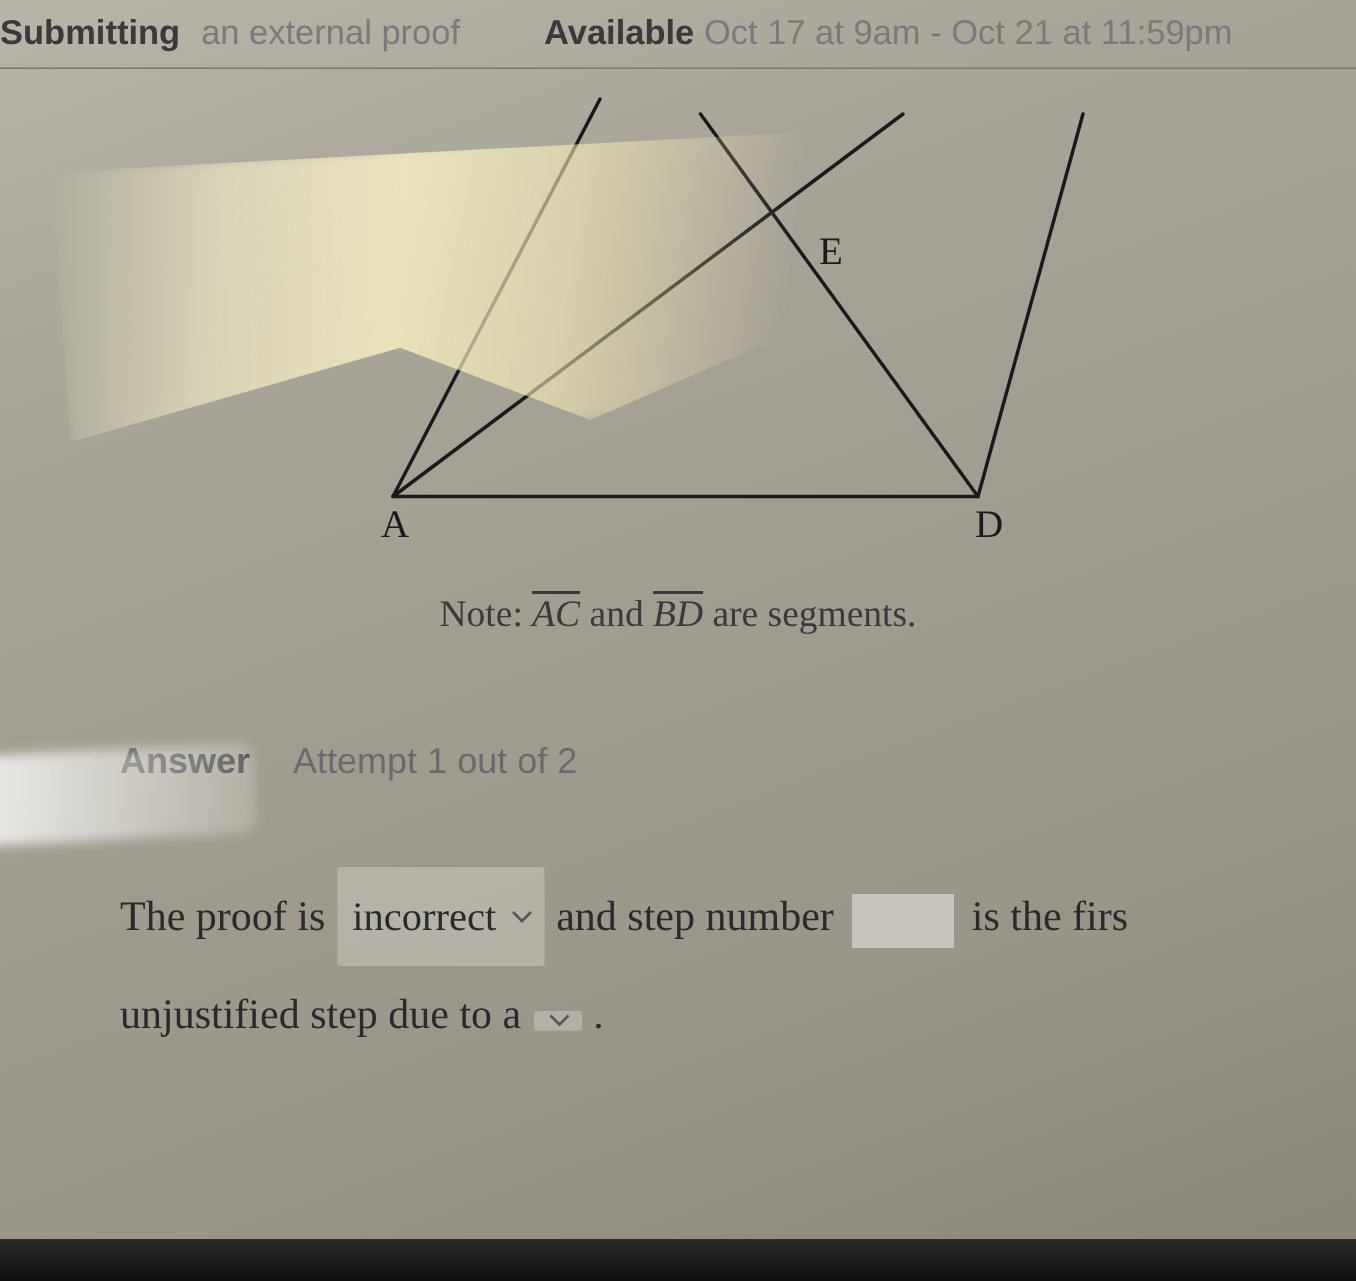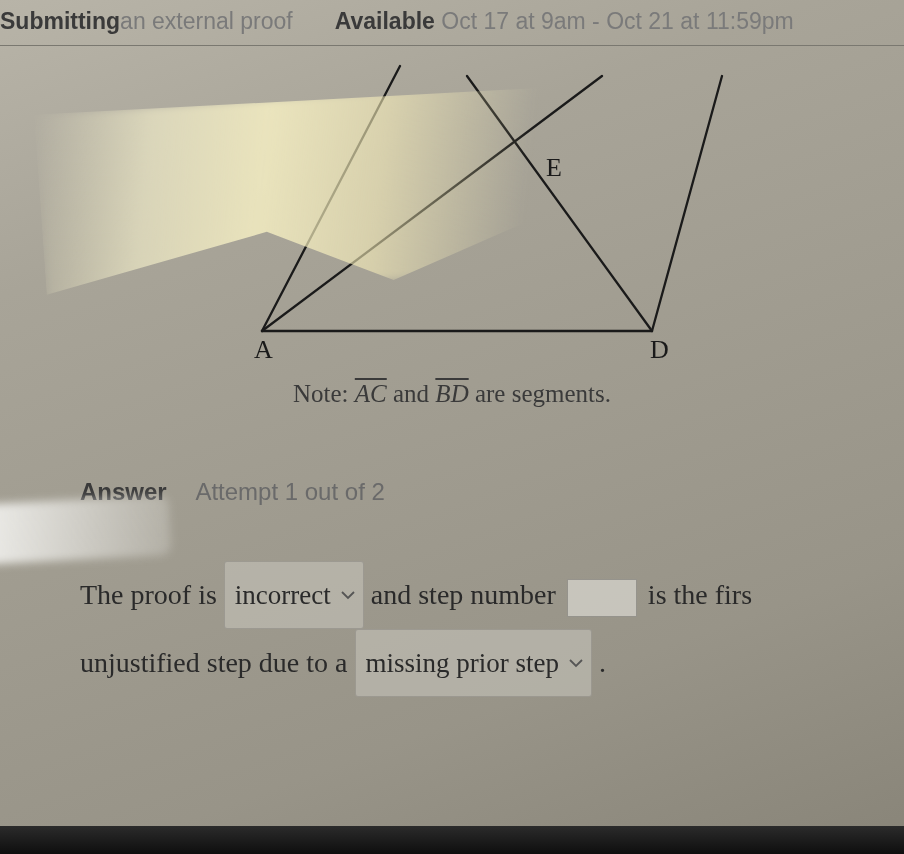--- a/index.html
+++ b/index.html
@@ -8,21 +8,21 @@
     height: 854px;
     font-family: Georgia, 'Times New Roman', serif;
     background: linear-gradient(160deg, #b8b4a8 0%, #a8a498 25%, #a09c90 50%, #989488 75%, #888478 100%);
     overflow: hidden;
     position: relative;
     color: #2a2a2a;
   }
   .header {
     display: flex;
     align-items: baseline;
-    gap: 0;
+    gap: 14px;
     padding: 8px 0 10px 0;
     border-bottom: 1px solid #7a7870;
     font-family: -apple-system, 'Helvetica Neue', Arial, sans-serif;
     font-size: 23px;
     color: #555;
     flex-wrap: wrap;
   }
   .header .label-bold {
     font-weight: 700;
     color: #3a3a3a;
@@ -41,21 +41,21 @@
     margin-top: 10px;
   }
   svg.geom {
     width: 640px;
     height: 320px;
   }
   .note {
     text-align: center;
     font-size: 25px;
     color: #3a3a3a;
-    margin-top: 4px;
+    margin-top: 20px;
     font-family: Georgia, serif;
   }
   .overline {
     text-decoration: overline;
     font-style: italic;
     font-family: Georgia, serif;
   }
   .answer-row {
     margin: 70px 0 0 80px;
     font-family: -apple-system, 'Helvetica Neue', Arial, sans-serif;
@@ -178,21 +178,20 @@
           <polyline points="1,1 7,7 13,1" fill="none" stroke="#555" stroke-width="1.8"></polyline>
         </svg>
     </span>
   </span>
   <span> and step number </span>
   <span class="input-box" value=""></span>
   <span> is the firs</span>
   <br>
   <span>unjustified step due to a </span>
   <span class="select-box">
-    <span>missing prior step</span>
     <span class="chevron">
       <svg viewBox="0 0 14 9">
           <polyline points="1,1 7,7 13,1" fill="none" stroke="#555" stroke-width="1.8"></polyline>
         </svg>
     </span>
   </span>
   <span> .</span>
 </div>
 
 <div class="glare glare1"></div>

